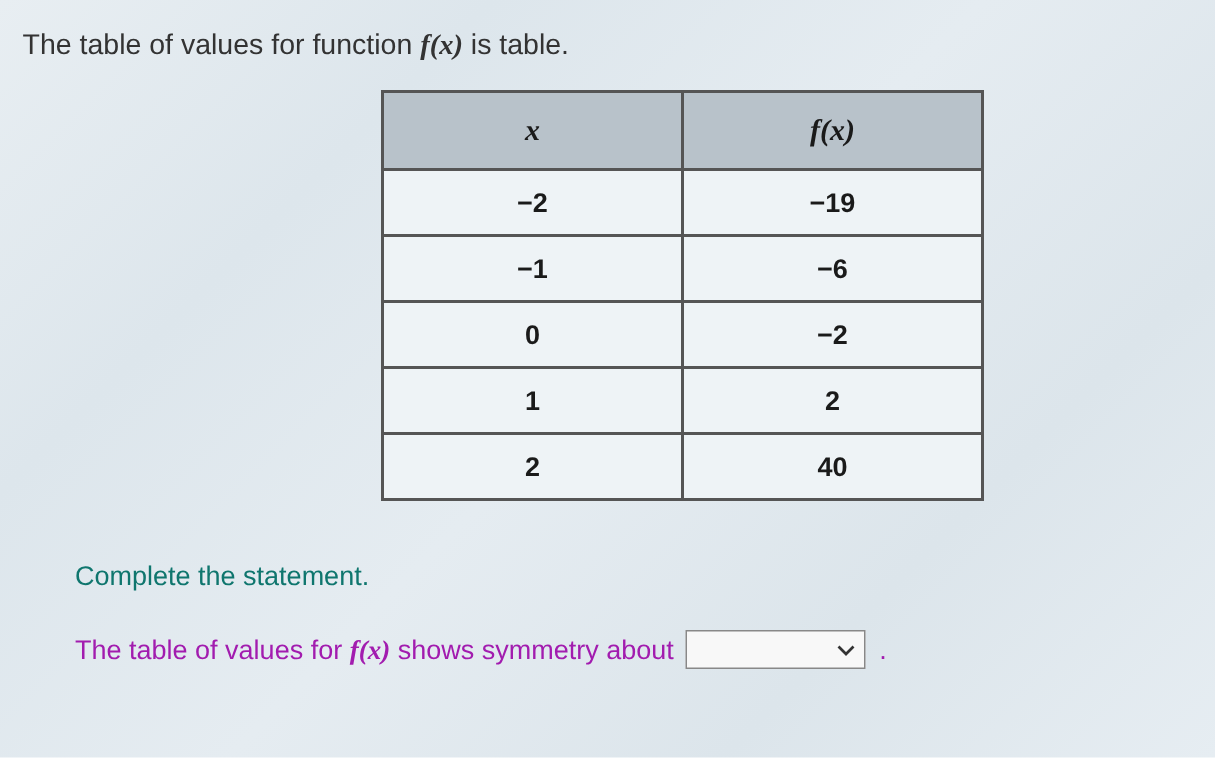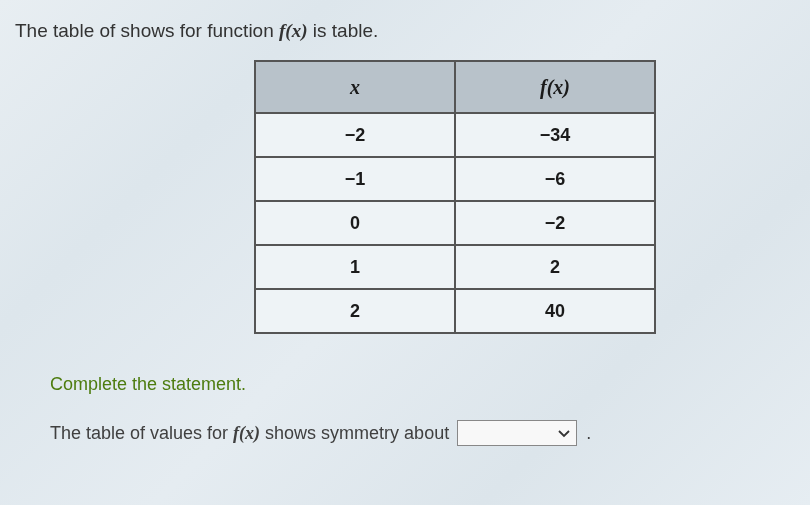--- a/index.html
+++ b/index.html
@@ -61,29 +61,29 @@
     
     td {
       width: 200px;
       height: 44px;
       font-size: 18px;
       background: #eef3f6;
     }
     
     .complete-stmt {
       font-size: 18px;
-      color: #4d7c0f;
+      color: #0f766e;
       margin-top: 30px;
       margin-bottom: 25px;
       margin-left: 20px;
     }
     
     .final-line {
       font-size: 18px;
-      color: #404040;
+      color: #a21caf;
       margin-left: 20px;
       display: flex;
       align-items: center;
       gap: 6px;
     }
     
     .final-line .fx {
       font-family: 'Times New Roman', serif;
       font-style: italic;
       font-weight: bold;
@@ -108,35 +108,35 @@
     }
     
     .period-after {
       margin-left: 1px;
     }
   </style>
 </head>
 <body>
 
 <div class="intro">
-  <span>The table of shows for function </span><span class="fx">f(x)</span><span> is table.</span>
+  <span>The table of values for function </span><span class="fx">f(x)</span><span> is table.</span>
 </div>
 
 <div class="table-container">
   <table>
     <thead>
       <tr>
         <th>x</th>
         <th>f(x)</th>
       </tr>
     </thead>
     <tbody>
       <tr>
         <td>−2</td>
-        <td>−34</td>
+        <td>−19</td>
       </tr>
       <tr>
         <td>−1</td>
         <td>−6</td>
       </tr>
       <tr>
         <td>0</td>
         <td>−2</td>
       </tr>
       <tr>

